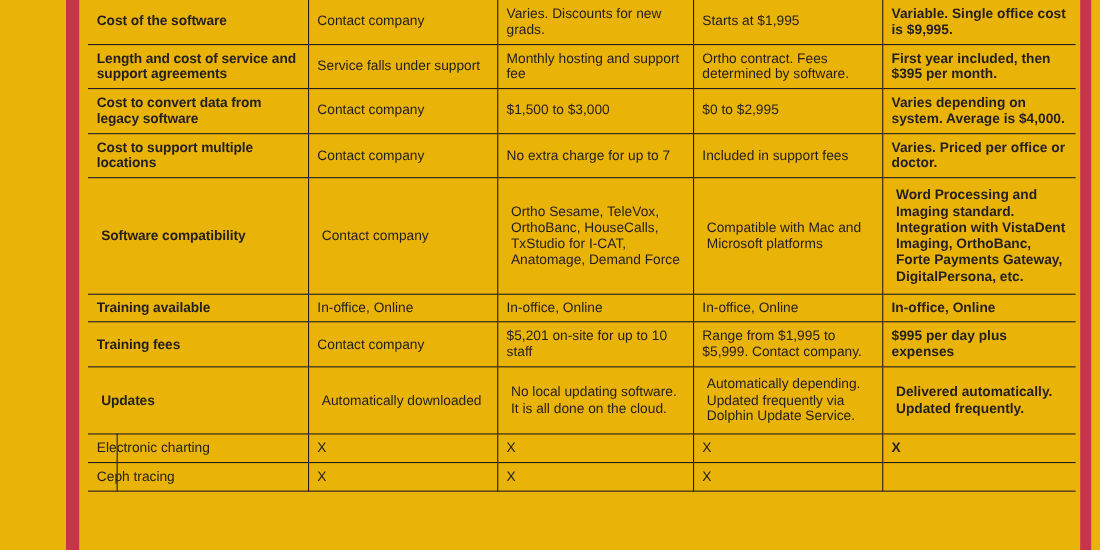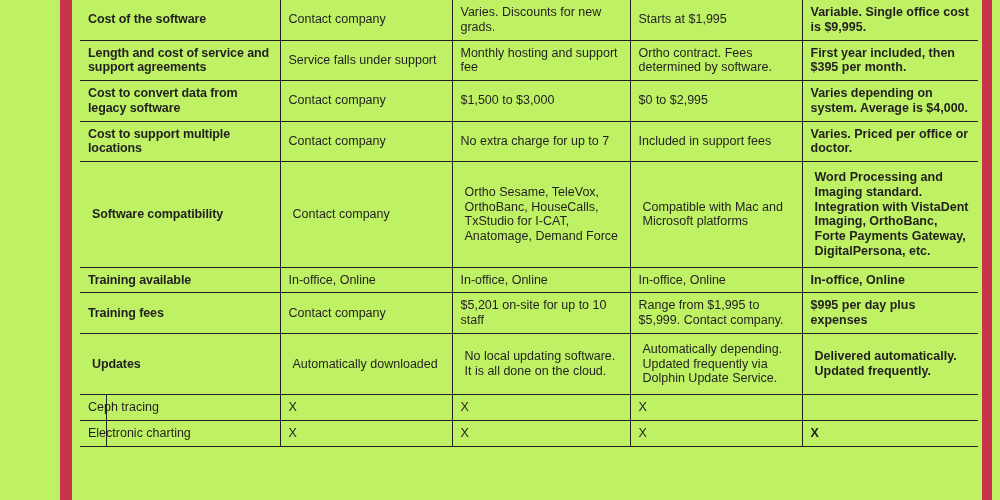--- a/index.html
+++ b/index.html
@@ -11,21 +11,21 @@
     width: 1000px;
     height: 500px;
     overflow: hidden;
     font-family: "Liberation Sans", sans-serif;
     color: #231f20;
   }
   .page {
     position: relative;
     width: 1000px;
     height: 500px;
-    background: #bef264;
+    background: #eab308;
     box-sizing: border-box;
   }
   
   .edge-bar {
     position: absolute;
     top: 0;
     bottom: 0;
     width: 12px;
     background: #c8344b;
   }
@@ -167,32 +167,32 @@
 
         <tr class="tall">
           <td class="rowlabel">Updates</td>
           <td class="cell">Automatically downloaded</td>
           <td class="cell">No local updating software. It is all done on the cloud.</td>
           <td class="cell">Automatically depending. Updated frequently via Dolphin Update Service.</td>
           <td class="cell">Delivered automatically. Updated frequently.</td>
         </tr>
 
         <tr class="short">
+          <td class="sub-label">Electronic charting</td>
+          <td class="cell mark">X</td>
+          <td class="cell mark">X</td>
+          <td class="cell mark">X</td>
+          <td class="cell mark">X</td>
+        </tr>
+
+        <tr class="short">
           <td class="sub-label">Ceph tracing</td>
           <td class="cell mark">X</td>
           <td class="cell mark">X</td>
           <td class="cell mark">X</td>
           <td class="cell mark"></td>
-        </tr>
-
-        <tr class="short">
-          <td class="sub-label">Electronic charting</td>
-          <td class="cell mark">X</td>
-          <td class="cell mark">X</td>
-          <td class="cell mark">X</td>
-          <td class="cell mark">X</td>
         </tr>
 
       </tbody>
     </table>
   </div>
 
 </div>
 
 </body></html>

